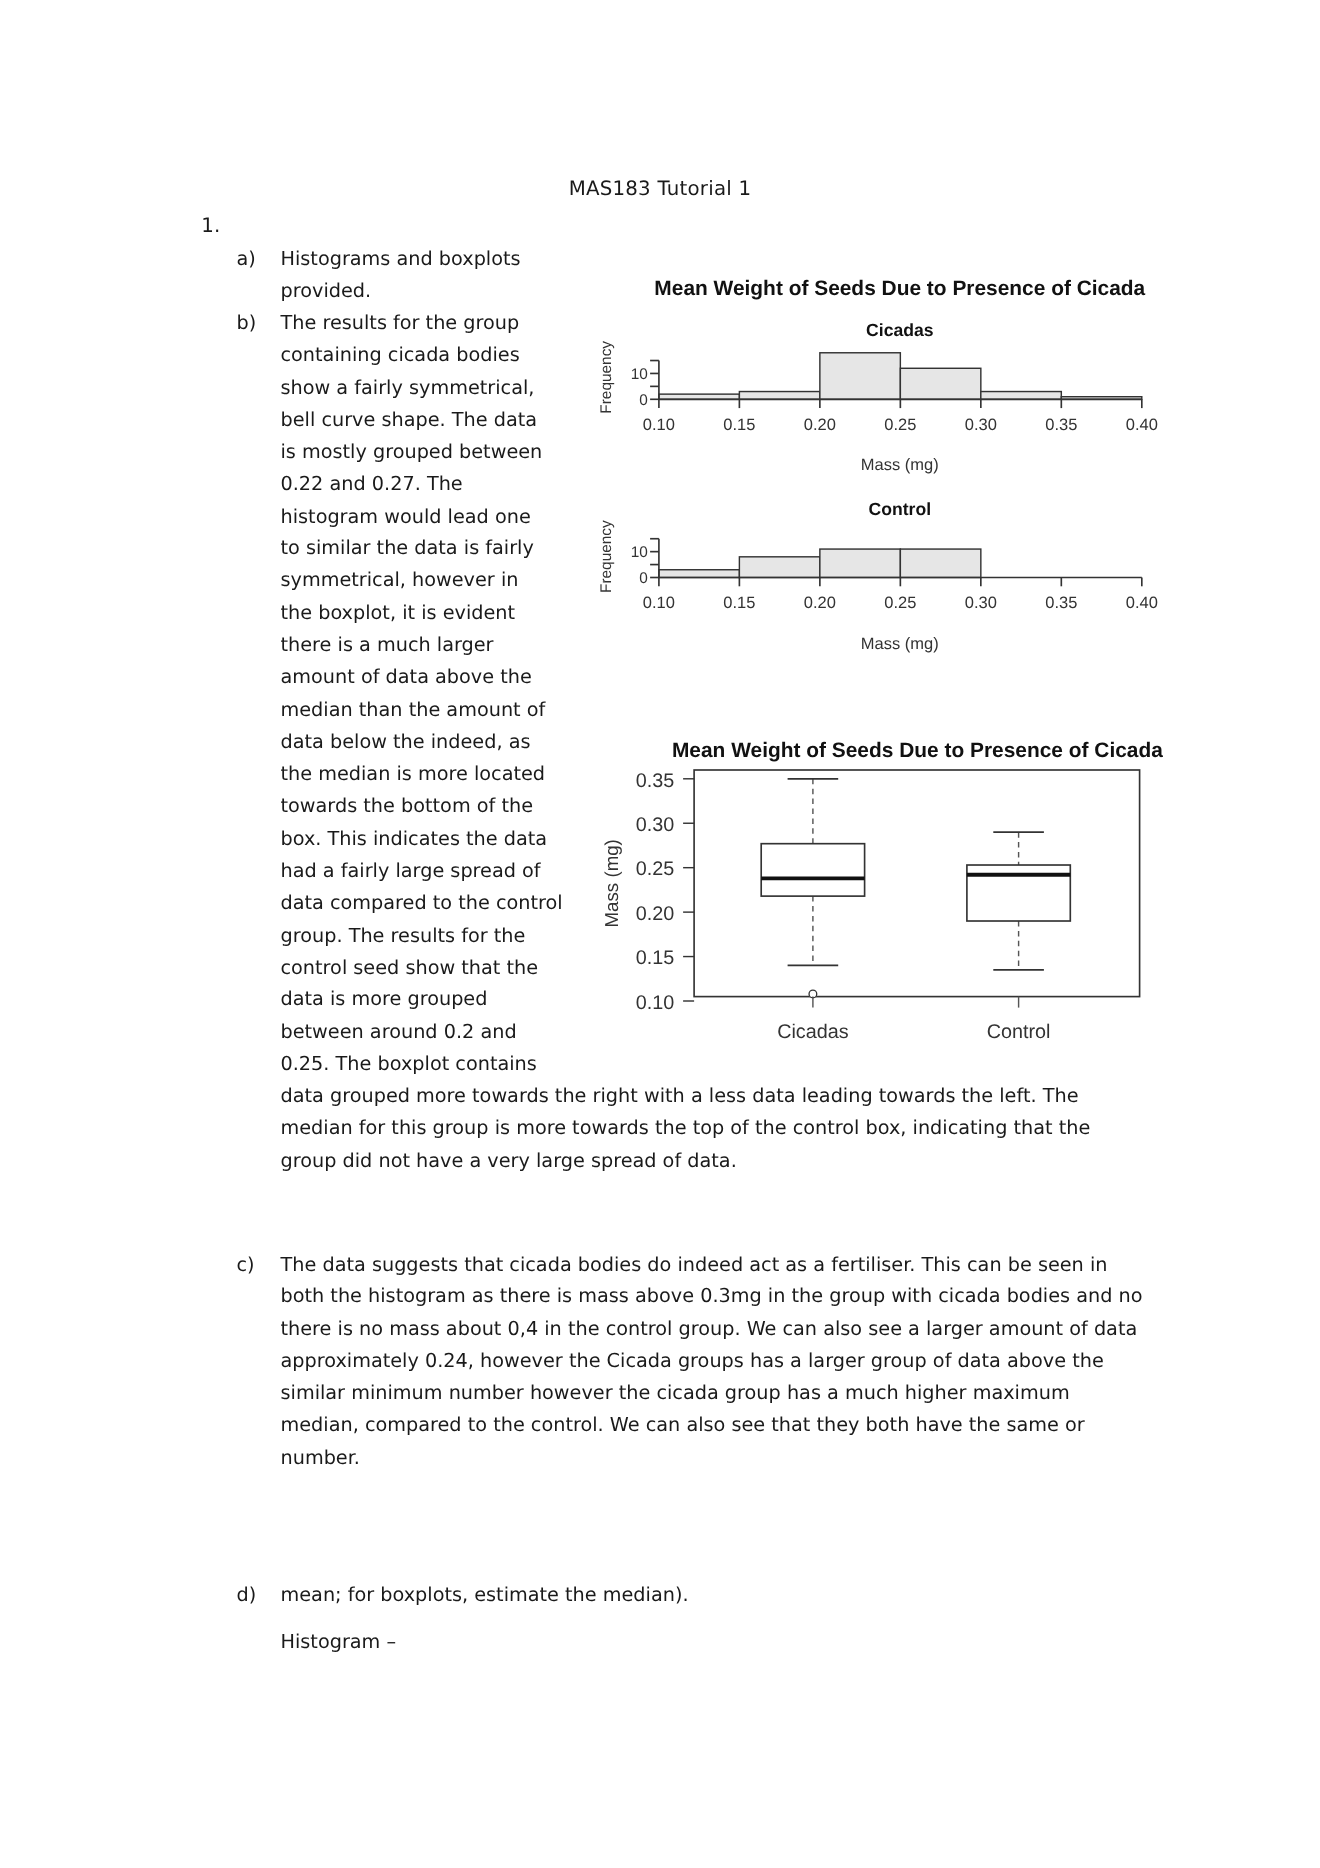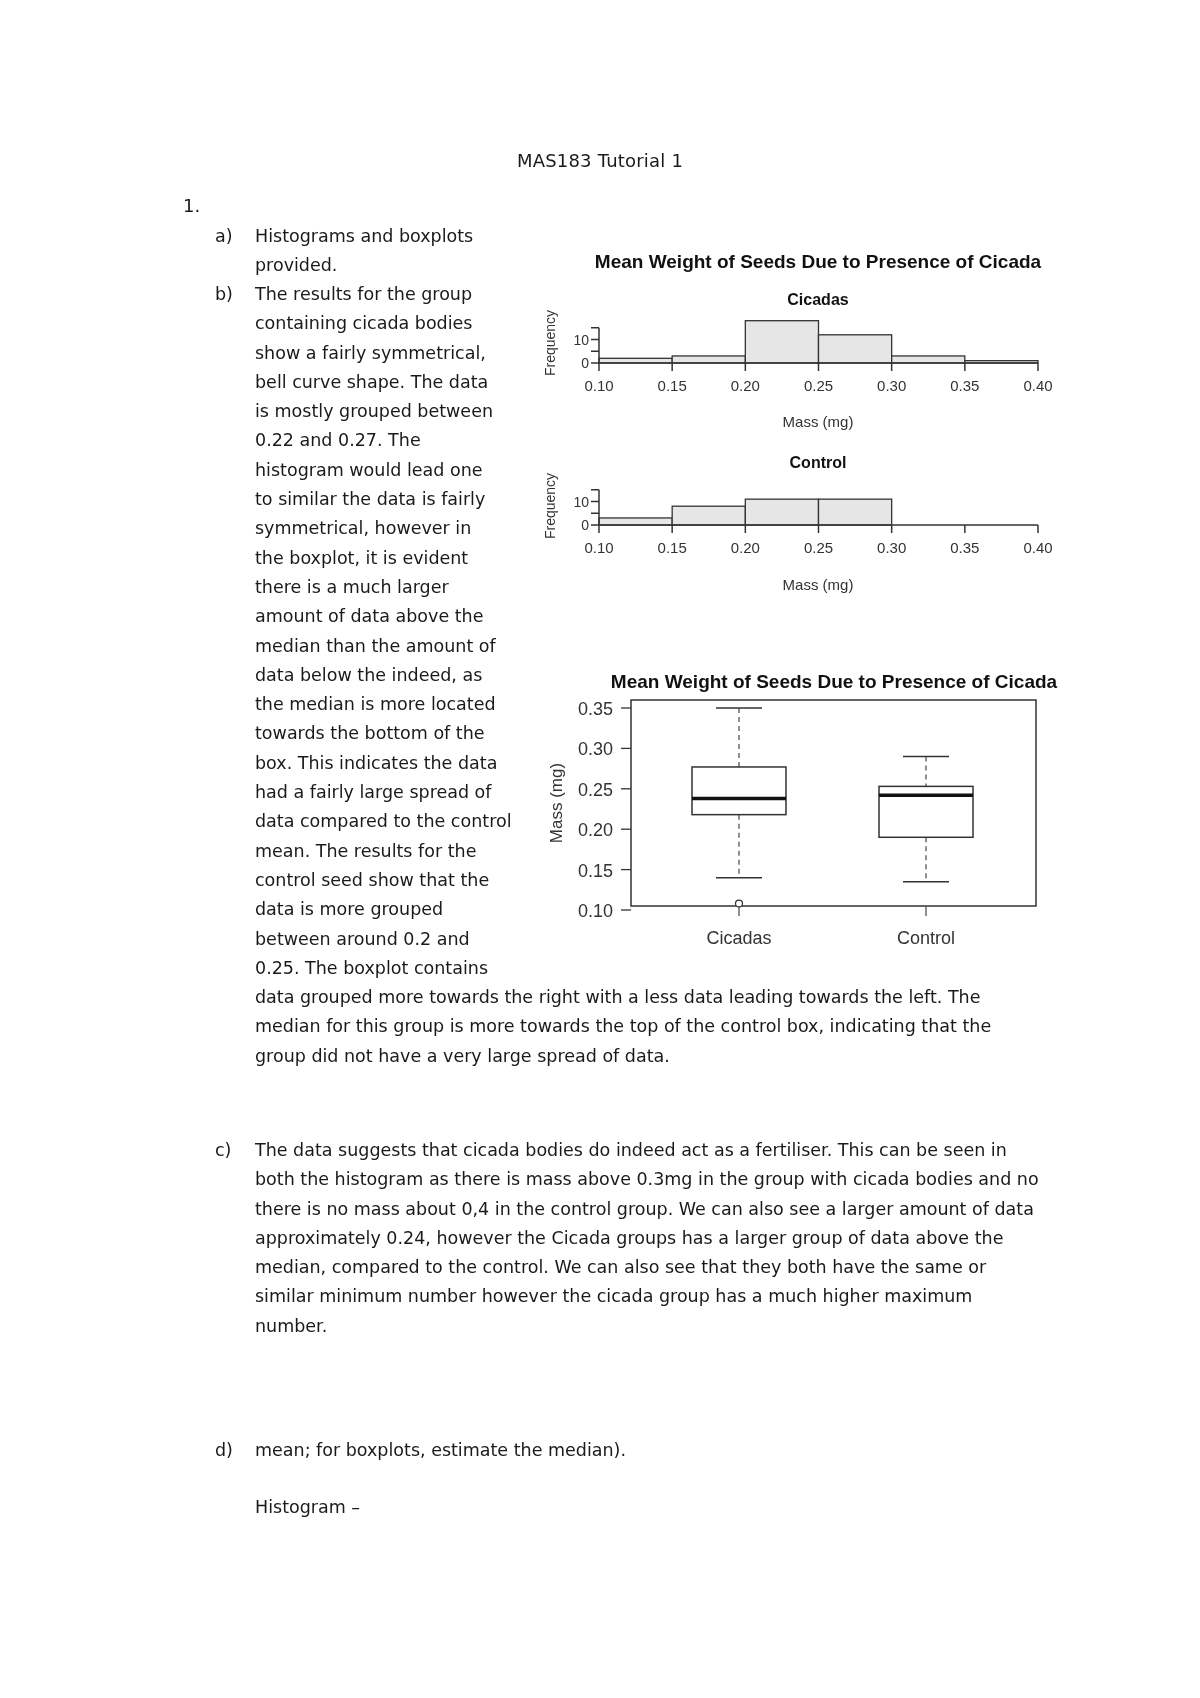--- a/index.html
+++ b/index.html
@@ -1,27 +1,27 @@
 <!DOCTYPE html>
 <html><head>
 <meta charset="utf-8">
 <style>
   html, body { margin: 0; padding: 0; background: #ffffff; }
   body { width: 1200px; height: 1698px; position: relative; overflow: hidden;
          font-family: "DejaVu Sans", sans-serif; color: #1a1a1a; }
-  .doc-title { position: absolute; top: 150px; left: 0; width: 1200px; text-align: center;
+  .doc-title { position: absolute; top: 161px; left: 0; width: 1200px; text-align: center;
                font-size: 18px; letter-spacing: 0.2px; }
   .q-num { position: absolute; left: 183px; top: 195px; font-size: 18px; }
   .item { position: absolute; font-size: 17.5px; line-height: 29.3px; }
   .item .lbl { position: absolute; left: -40px; top: 0; }
   .item-a { left: 255px; top: 222px; width: 240px; }
   .item-b { left: 255px; top: 280px; width: 250px; }
   .item-c { left: 255px; top: 1136px; width: 820px; }
   .item-d { left: 255px; top: 1436px; width: 820px; }
-  .item-d .hist-label { margin-top: 28px; }
+  .item-d .hist-label { margin-top: 14px; }
   .line { white-space: nowrap; display: block; }
   svg text { font-family: "Liberation Sans", sans-serif; }
   .chart { position: absolute; }
 </style>
 </head>
 <body>
 
 <div class="doc-title">MAS183 Tutorial 1</div>
 <div class="q-num">1.</div>
 
@@ -45,38 +45,38 @@
   <span class="line">the boxplot, it is evident</span>
   <span class="line">there is a much larger</span>
   <span class="line">amount of data above the</span>
   <span class="line">median than the amount of</span>
   <span class="line">data below the indeed, as</span>
   <span class="line">the median is more located</span>
   <span class="line">towards the bottom of the</span>
   <span class="line">box. This indicates the data</span>
   <span class="line">had a fairly large spread of</span>
   <span class="line">data compared to the control</span>
-  <span class="line">mean. The results for the</span>
+  <span class="line">group. The results for the</span>
   <span class="line">control seed show that the</span>
   <span class="line">data is more grouped</span>
   <span class="line">between around 0.2 and</span>
   <span class="line">0.25. The boxplot contains</span>
   <span class="line">data grouped more towards the right with a less data leading towards the left. The</span>
   <span class="line">median for this group is more towards the top of the control box, indicating that the</span>
   <span class="line">group did not have a very large spread of data.</span>
 </div>
 
 <div class="item item-c">
   <span class="lbl">c)</span>
   <span class="line">The data suggests that cicada bodies do indeed act as a fertiliser. This can be seen in</span>
   <span class="line">both the histogram as there is mass above 0.3mg in the group with cicada bodies and no</span>
   <span class="line">there is no mass about 0,4 in the control group. We can also see a larger amount of data</span>
   <span class="line">approximately 0.24, however the Cicada groups has a larger group of data above the</span>
+  <span class="line">similar minimum number however the cicada group has a much higher maximum</span>
   <span class="line">median, compared to the control. We can also see that they both have the same or</span>
-  <span class="line">similar minimum number however the cicada group has a much higher maximum</span>
   <span class="line">number.</span>
 </div>
 
 <div class="item item-d">
   <span class="lbl">d)</span>
   <span class="line">mean; for boxplots, estimate the median).</span>
   <span class="line hist-label">Histogram –</span>
 </div>
 
 <svg class="chart" style="left:0; top:0;" width="1200" height="600" viewBox="0 0 1200 600">

